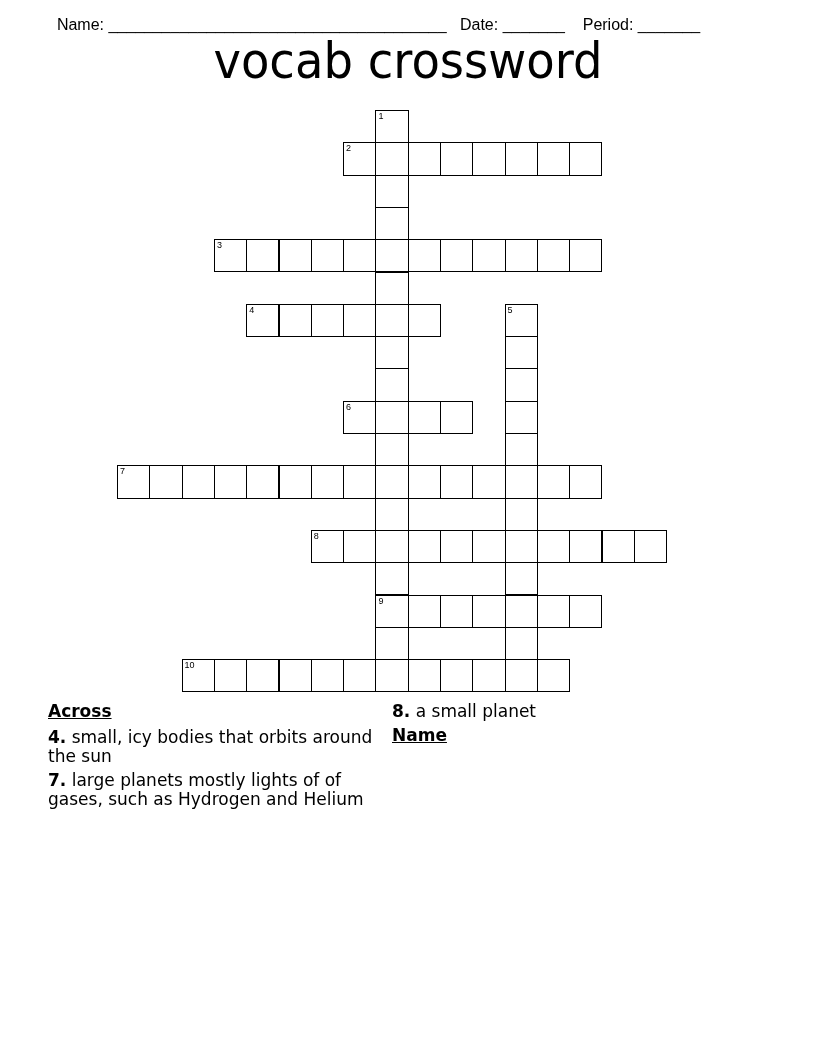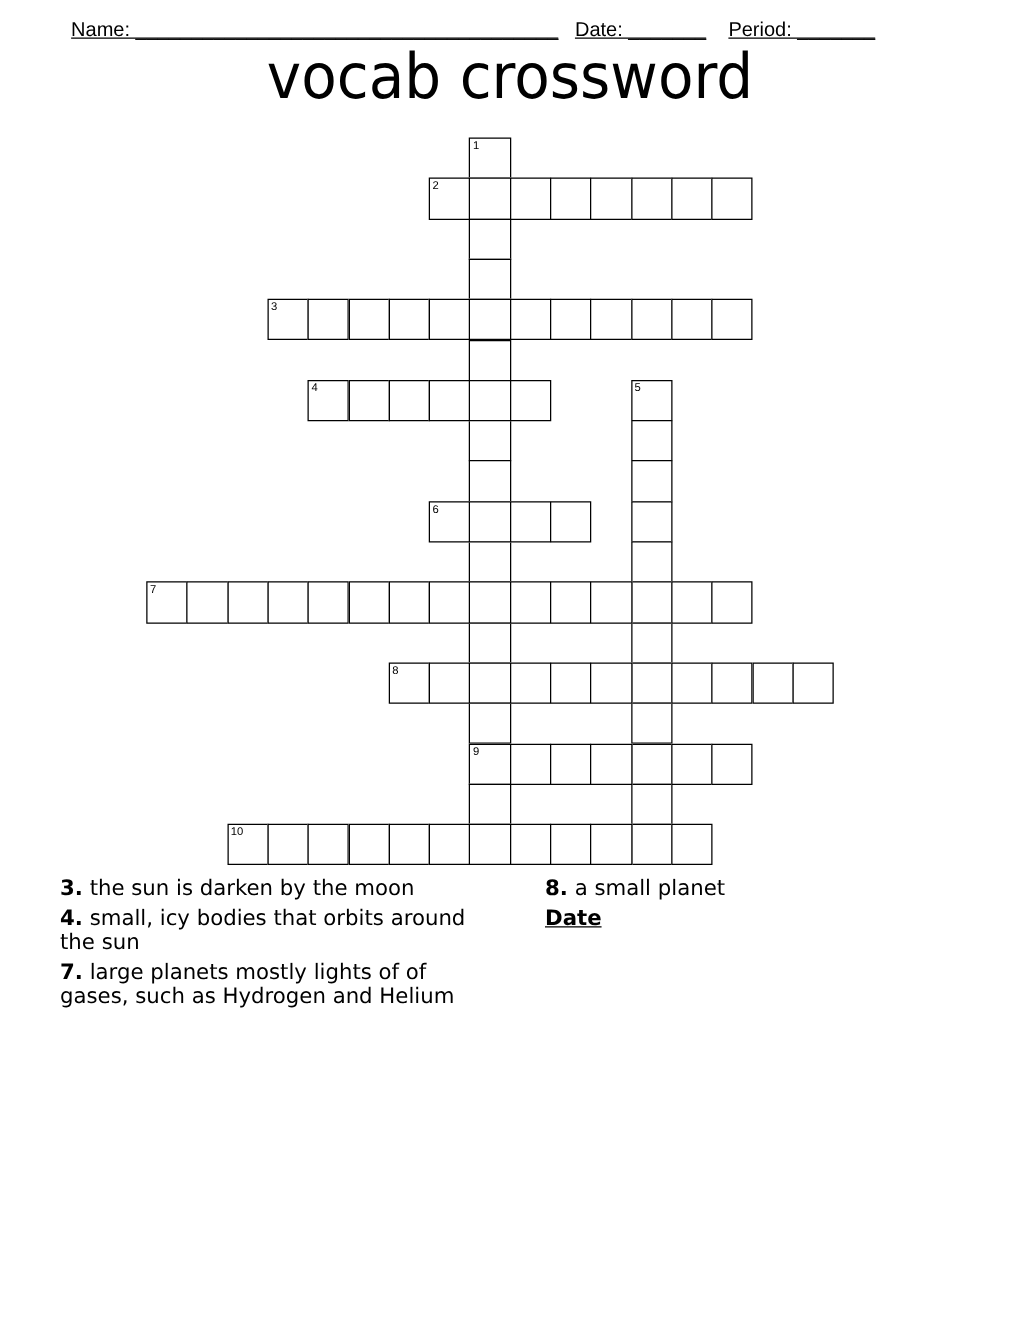--- a/index.html
+++ b/index.html
@@ -2,41 +2,41 @@
 <html><head>
 <meta charset="utf-8">
 <style>
   html, body { margin:0; padding:0; background:#ffffff; }
   body { width:816px; height:1056px; position:relative; overflow:hidden; color:#000; }
   .header-line {
     position:absolute; top:-2px; left:48px; width:720px;
     font-family:"Liberation Sans", sans-serif; font-size:16px; color:#000;
     white-space:pre;
   }
-  .header-line span { display:inline-block;text-decoration:underline; }
+  .header-line span { display:inline-block; }
   .title {
     position:absolute; top:32px; left:0; width:816px; text-align:center;
     font-family:"DejaVu Sans", sans-serif; font-size:50px; font-weight:normal;
     letter-spacing:0px; transform:scaleX(0.93); transform-origin:center;
   }
   .grid { position:absolute; left:0; top:0; width:816px; height:700px; }
   .cell {
     position:absolute; box-sizing:border-box; width:33.3px; height:33.3px;
     border:1.6px solid #000; background:#fff;
   }
   .cell .num {
     position:absolute; top:0px; left:2px;
     font-family:"Liberation Sans", sans-serif; font-size:9px; line-height:10px; color:#000;
   }
   .clues {
     font-family:"DejaVu Sans", sans-serif; font-size:17px; line-height:19.5px;
     position:absolute; top:702px;
   }
   .clues.left { left:48px; width:350px; }
-  .clues.right { left:436px; width:350px; }
+  .clues.right { left:392px; width:350px; }
   .clue-heading { font-weight:bold; text-decoration:underline; margin-bottom:6px; display:block; }
   .clue { margin-bottom:4px; display:block; }
   .clue .n { font-weight:bold; }
 </style>
 </head>
 <body>
 
 <div class="header-line">
   <span>Name: ______________________________________</span>&nbsp;&nbsp;&nbsp;<span>Date: _______</span>&nbsp;&nbsp;&nbsp;&nbsp;<span>Period: _______</span>
 </div>
@@ -153,21 +153,21 @@
     <div class="cell" style="left: 278.5px; top: 659.1px;"></div>
     <div class="cell" style="left: 310.8px; top: 659.1px;"></div>
     <div class="cell" style="left: 343.1px; top: 659.1px;"></div>
     <div class="cell" style="left: 407.7px; top: 659.1px;"></div>
     <div class="cell" style="left: 440px; top: 659.1px;"></div>
     <div class="cell" style="left: 472.3px; top: 659.1px;"></div>
     <div class="cell" style="left: 536.9px; top: 659.1px;"></div>
   </div>
 
 <div class="clues left">
-  <span class="clue"><span class="n">3.</span> <span>the sun is darken by the moon</span></span>
+  <span class="clue-heading">Across</span>
   <span class="clue"><span class="n">4.</span> <span>small, icy bodies that orbits around the sun</span></span>
   <span class="clue"><span class="n">7.</span> <span>large planets mostly lights of of gases, such as Hydrogen and Helium</span></span>
 </div>
 
 <div class="clues right">
   <span class="clue"><span class="n">8.</span> <span>a small planet</span></span>
-  <span class="clue-heading">Date</span>
+  <span class="clue-heading">Name</span>
 </div>
 
 </body></html>

